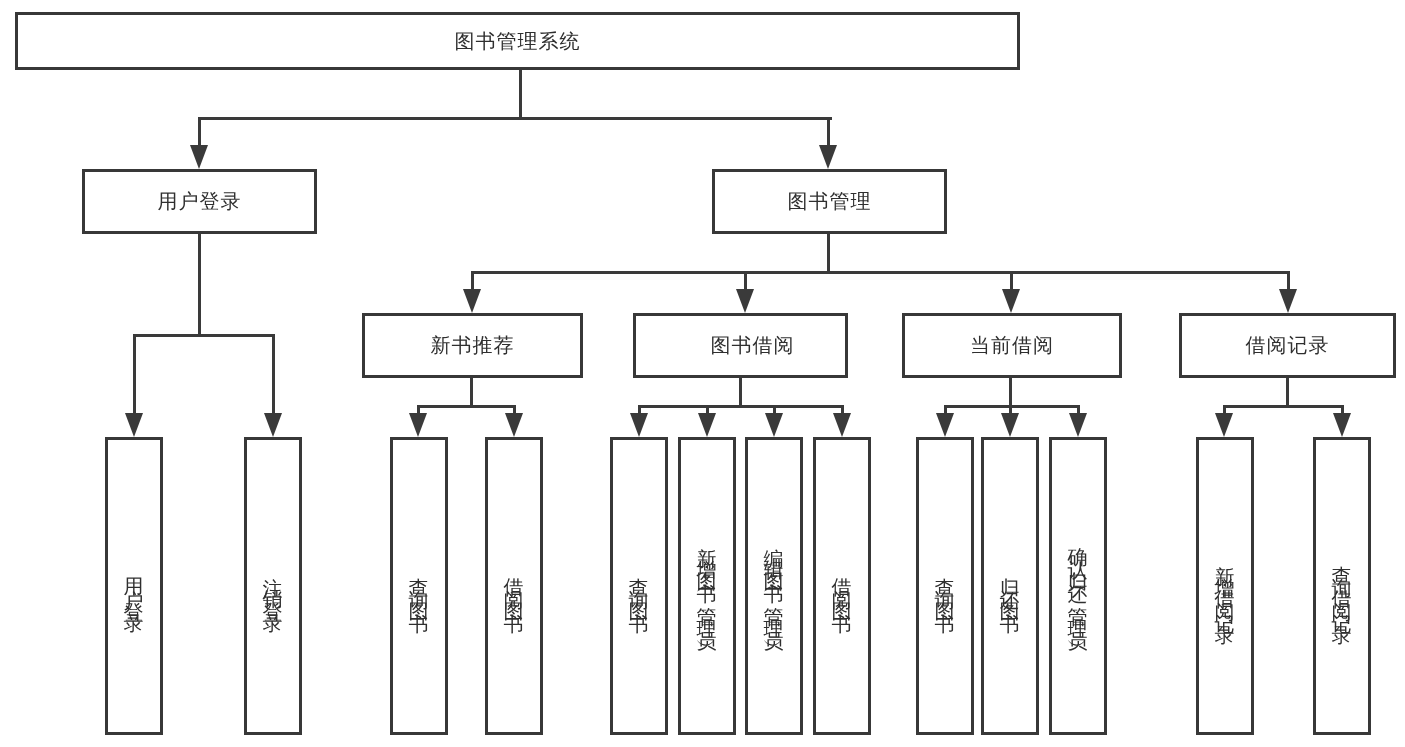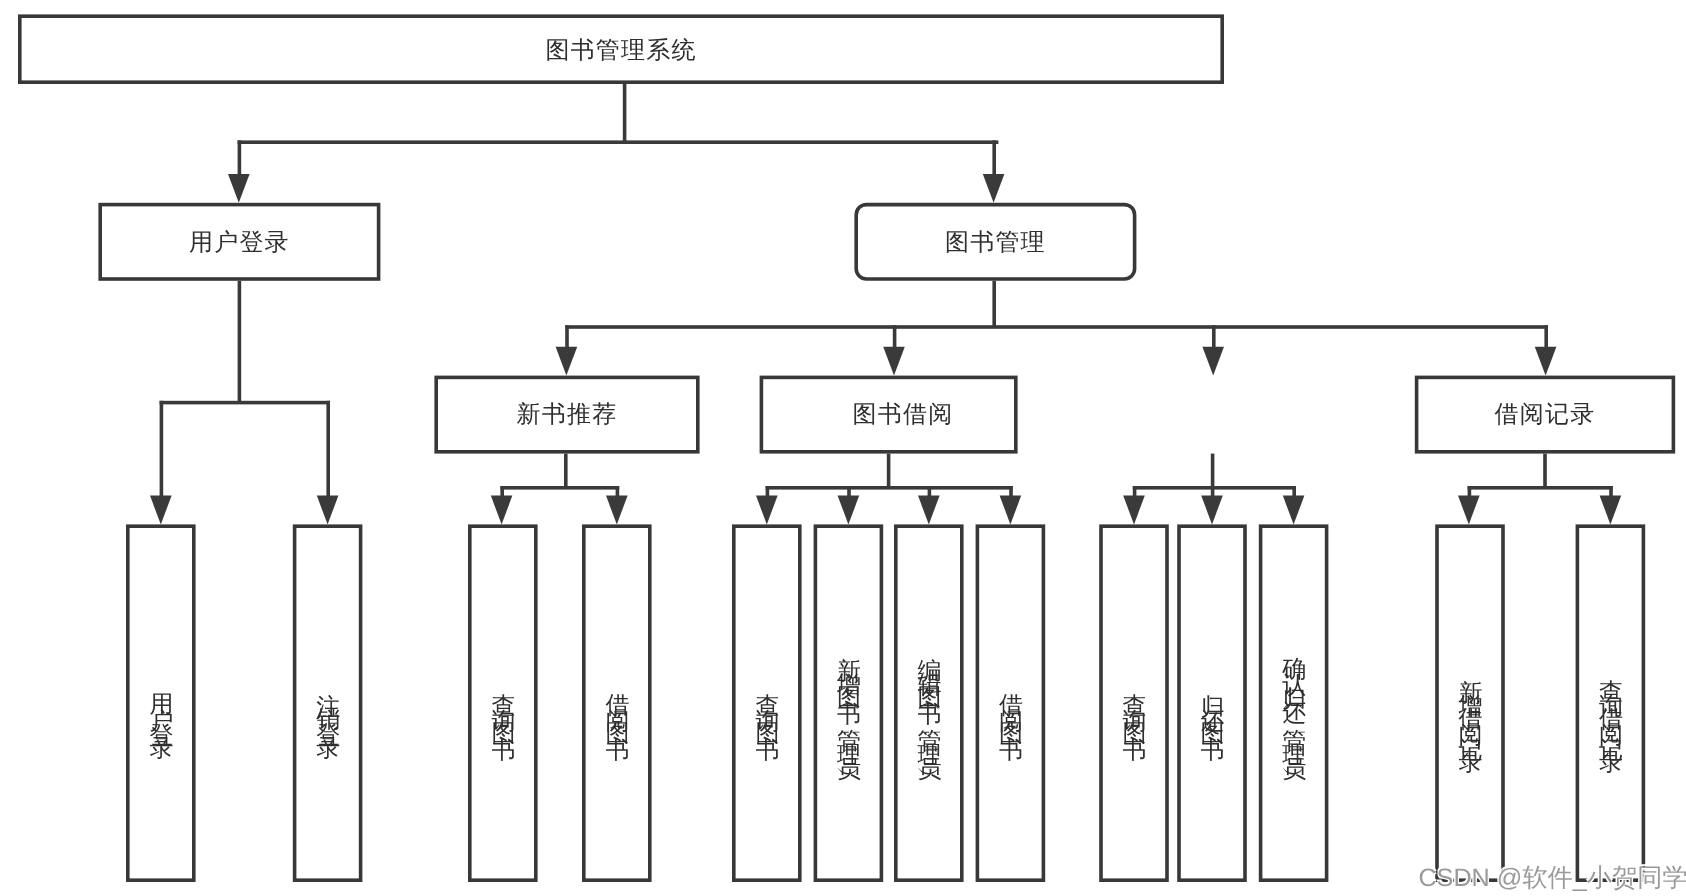--- a/index.html
+++ b/index.html
@@ -45,21 +45,21 @@
   <div class="line" style="left:519px; top:70px;  width:3px;   height:49px;"></div>
   <div class="line" style="left:198px; top:117px; width:634px; height:3px;"></div>
   <div class="line" style="left:198px; top:117px; width:3px;   height:30px;"></div>
   <div class="arrow" style="left:190px; top:145px;"></div>
   <div class="line" style="left:827px; top:117px; width:3px;   height:30px;"></div>
   <div class="arrow" style="left:819px; top:145px;"></div>
 
   <div class="hbox" style="left:82px; top:169px; width:235px; height:65px;">
     <span>用户登录</span>
   </div>
-  <div class="hbox" style="left:712px; top:169px; width:235px; height:65px;border-radius:10px;">
+  <div class="hbox" style="left:712px; top:169px; width:235px; height:65px;">
     <span>图书管理</span>
   </div>
 
   <div class="line" style="left:198px; top:234px; width:3px;   height:102px;"></div>
   <div class="line" style="left:133px; top:334px; width:142px; height:3px;"></div>
   <div class="line" style="left:133px; top:334px; width:3px;   height:80px;"></div>
   <div class="arrow" style="left:125px; top:413px;"></div>
   <div class="line" style="left:272px; top:334px; width:3px;   height:80px;"></div>
   <div class="arrow" style="left:264px; top:413px;"></div>
 
@@ -72,20 +72,23 @@
   <div class="line" style="left:1010px; top:271px; width:3px;   height:20px;"></div>
   <div class="arrow" style="left:1002px; top:289px;"></div>
   <div class="line" style="left:1287px; top:271px; width:3px;   height:20px;"></div>
   <div class="arrow" style="left:1279px; top:289px;"></div>
 
   <div class="hbox" style="left:362px; top:313px; width:221px; height:65px;align-items:center;">
     <span>新书推荐</span>
   </div>
   <div class="hbox" style="left:633px; top:313px; width:215px; height:65px;padding-left:24px;">
     <span>图书借阅</span>
+  </div>
+  <div class="hbox" style="left:902px; top:313px; width:220px; height:65px;">
+    <span>当前借阅</span>
   </div>
   <div class="hbox" style="left:1179px; top:313px; width:217px; height:65px;font-family:Liberation Serif, serif;">
     <span>借阅记录</span>
   </div>
 
   <div class="line" style="left:470px; top:378px; width:3px;  height:29px;"></div>
   <div class="line" style="left:417px; top:405px; width:99px; height:3px;"></div>
   <div class="line" style="left:417px; top:405px; width:3px;  height:10px;"></div>
   <div class="arrow" style="left:409px; top:413px;"></div>
   <div class="line" style="left:513px; top:405px; width:3px;  height:10px;"></div>
@@ -155,15 +158,14 @@
     <span class="vtext">确认归还（管理员）</span>
   </div>
 
   <div class="vbox" style="left:1196px;">
     <span class="vtext">新增借阅记录</span>
   </div>
   <div class="vbox" style="left:1313px;">
     <span class="vtext">查询借阅记录</span>
   </div>
 
-  <div class="watermark">CSDN @软件_小贺同学</div>
 
 </div>
 
 </body></html>

